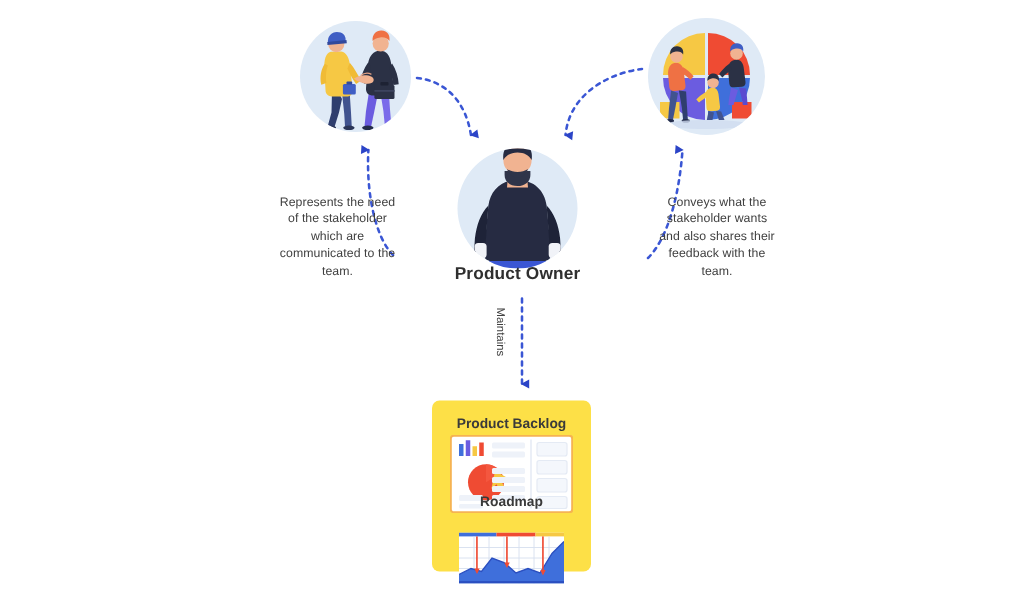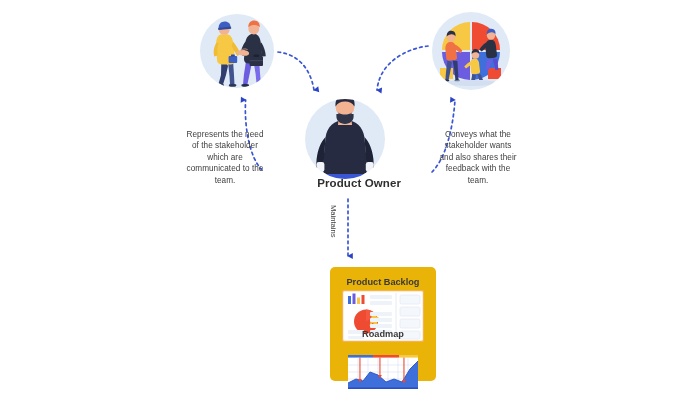--- a/index.html
+++ b/index.html
@@ -35,43 +35,42 @@
     color: #404040;
     letter-spacing: 0.05px;
   }
   #note-left  { left: 186px; top: 129px; width: 78px; }
   #note-right { left: 438px; top: 129px; width: 80px; }
 
   #po-label {
     position: absolute;
     left: 289px; top: 177px;
     width: 112px;
-    text-align: right;
+    text-align: center;
     font-size: 11.5px;
     font-weight: 700;
     color: #2f2f2f;
     letter-spacing: 0.1px;
   }
   #maintains-label {
     position: absolute;
     left: 338px; top: 205px;
     width: 48px;
     font-size: 7.6px;
     color: #404040;
     transform: rotate(90deg);
     transform-origin: left top;
     white-space: nowrap;
   }
   #artifacts-panel {
     position: absolute;
     left: 288px; top: 267px;
     width: 106px; height: 114px;
-    background: #eab308;
+    background: #fde047;
     border-radius: 5px;
-    margin-left: 42px;
   }
   .panel-title {
     position: absolute;
     width: 100%;
     text-align: center;
     font-size: 9.2px;
     font-weight: 700;
     color: #3a3a3a;
   }
   #backlog-title { top: 10px; }

